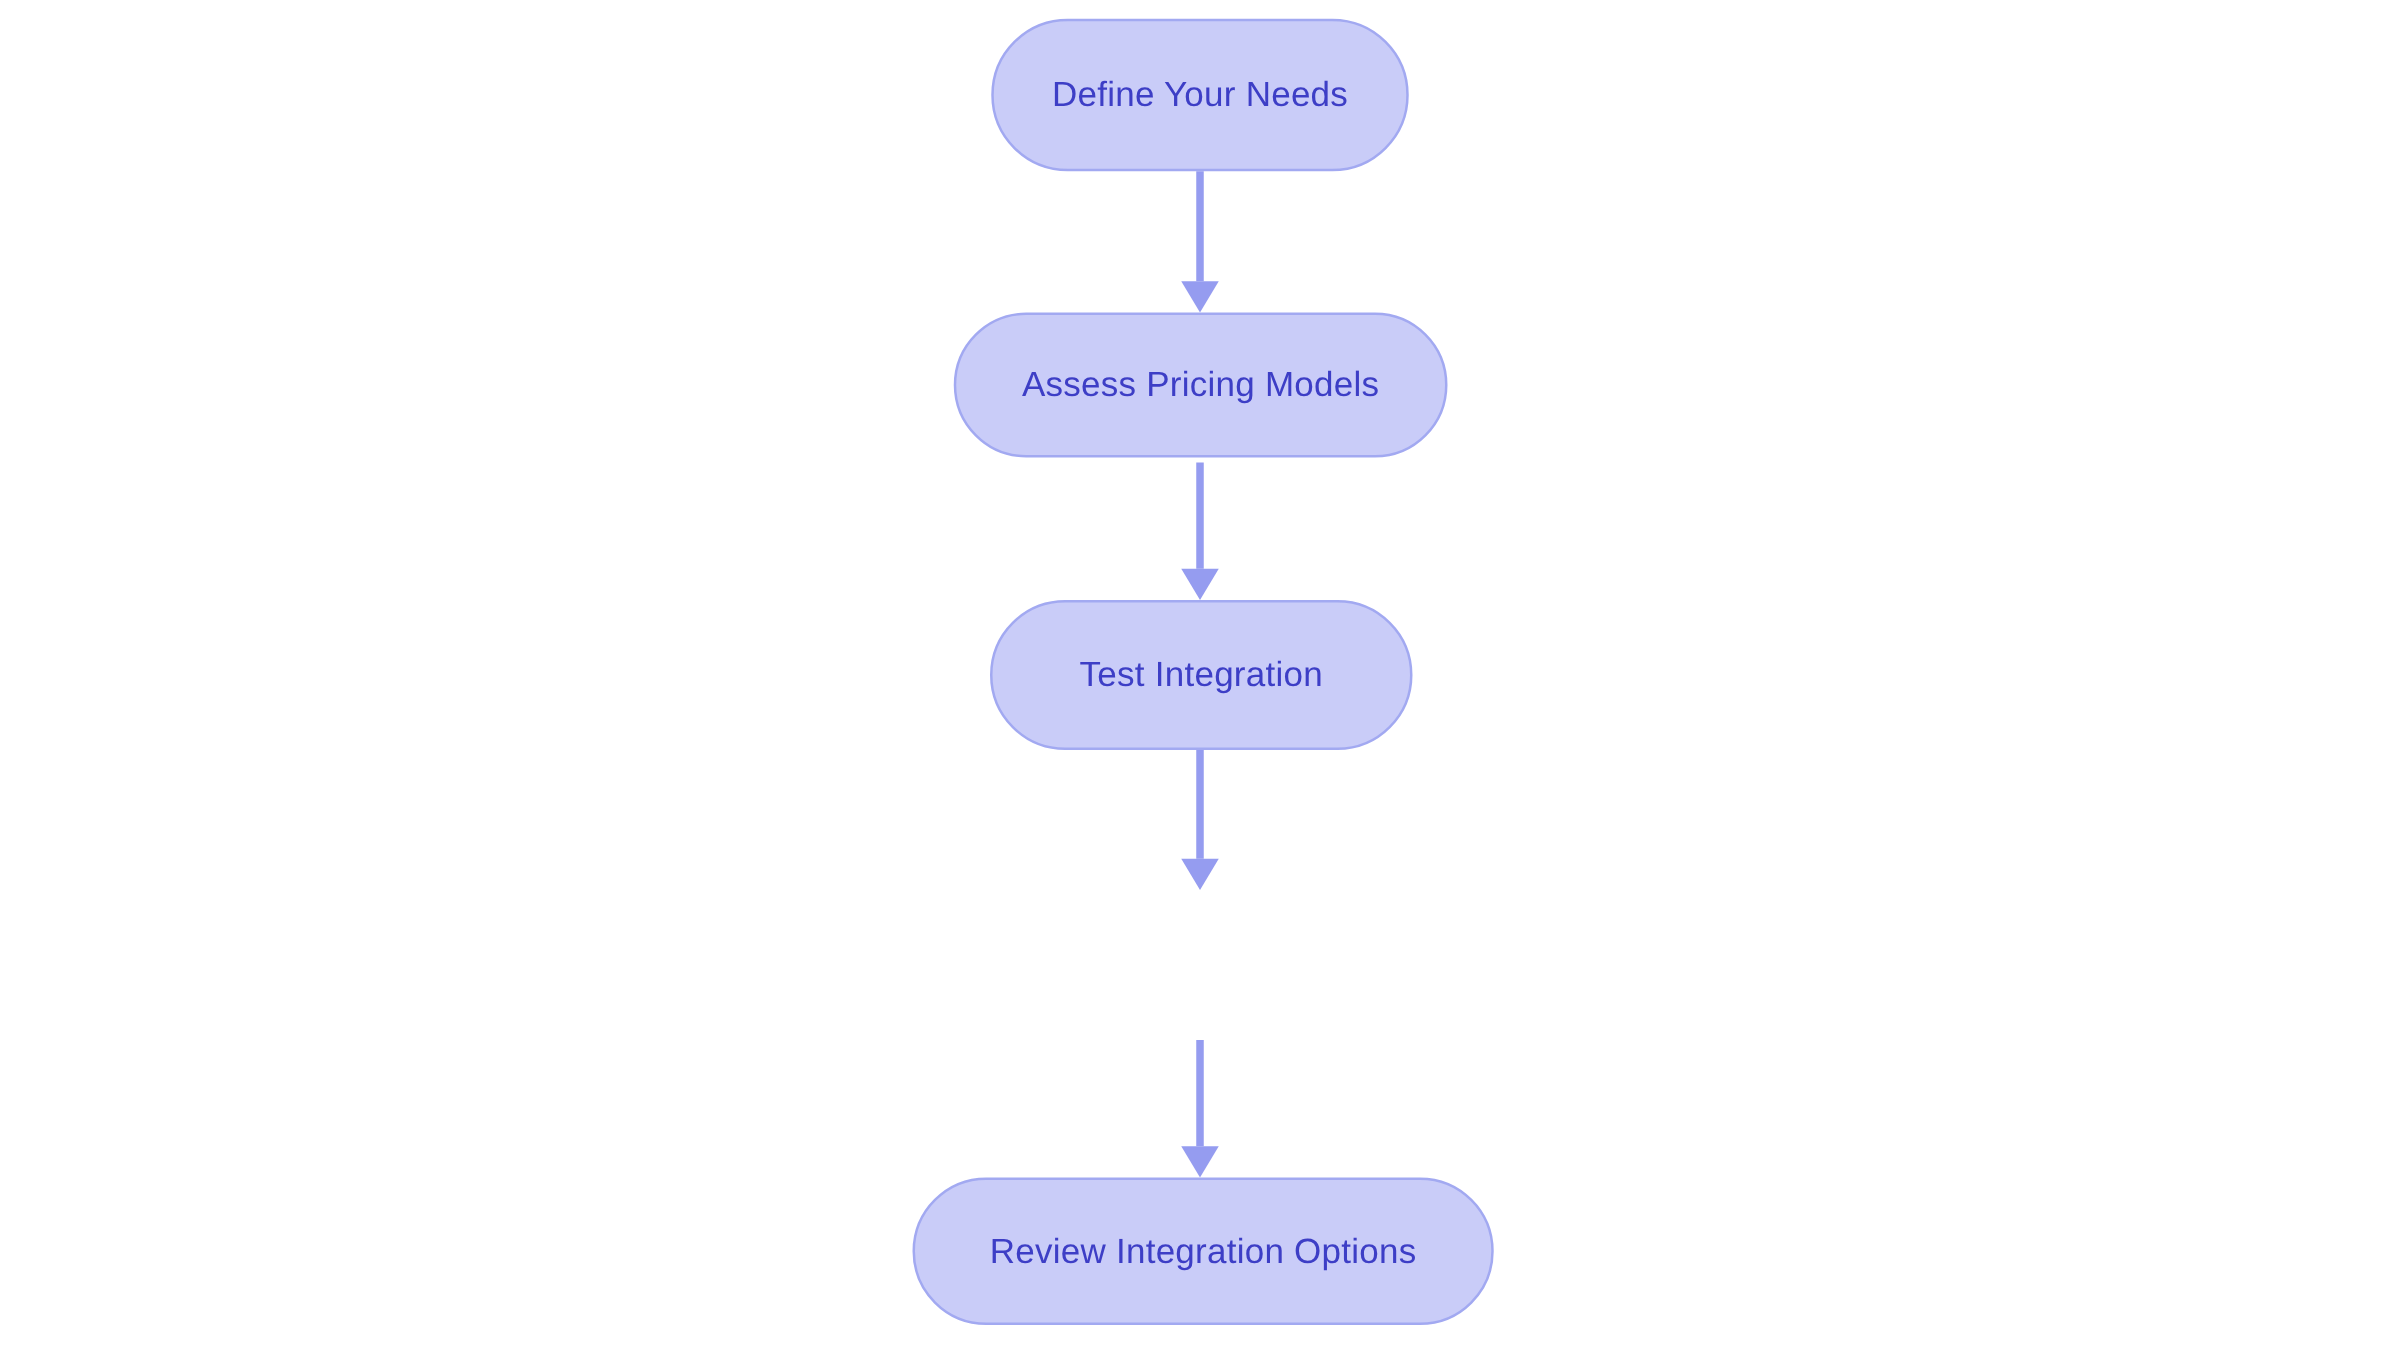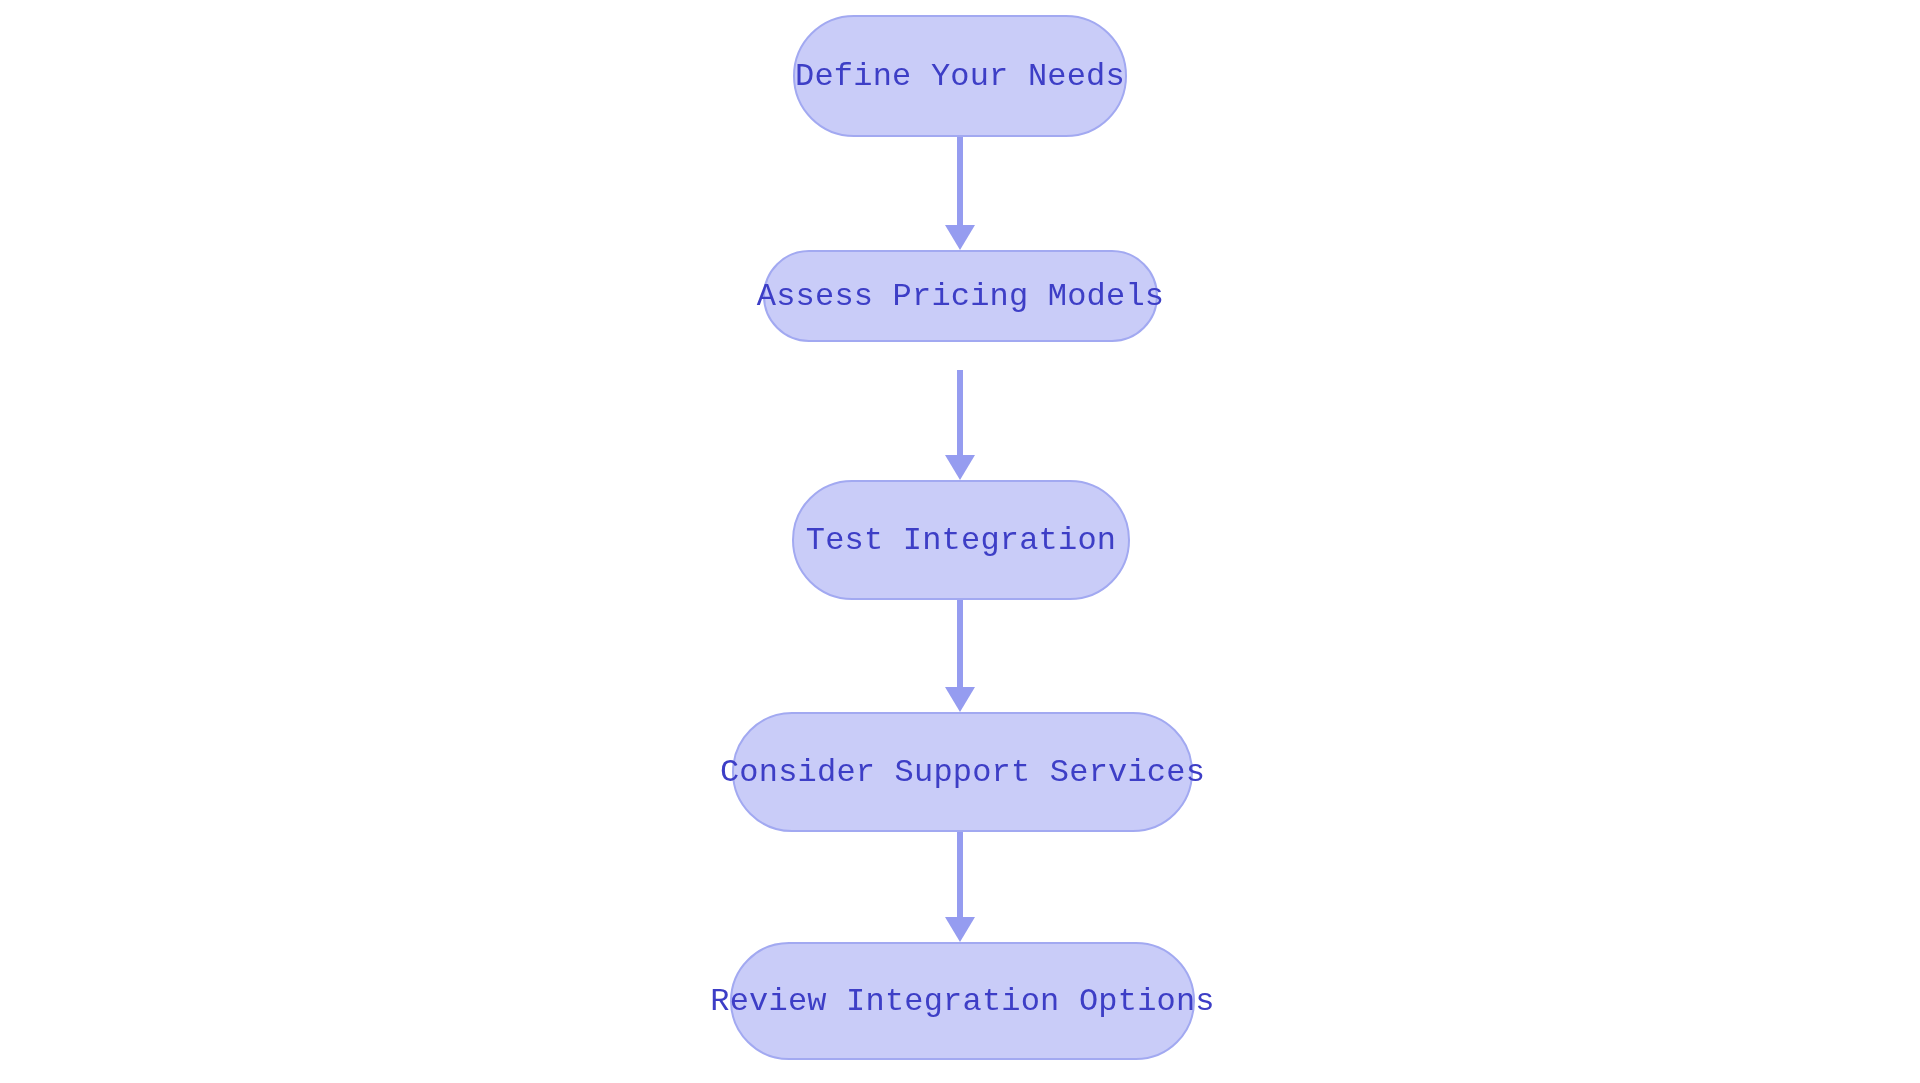--- a/index.html
+++ b/index.html
@@ -21,29 +21,28 @@
   .node {
     position: absolute;
     box-sizing: border-box;
     display: flex;
     align-items: center;
     justify-content: center;
     background: var(--node-fill, #c9ccf8);
     border: 2px solid var(--node-border, #a2a9f1);
     border-radius: 62px;
     color: var(--node-text, #3d3ec6);
-    font-size: 32px;
+    font-size: 28px;
     letter-spacing: 0.2px;
     white-space: nowrap;
     cursor: default;
-    font-family: Liberation Mono, monospace;
   }
 
   .node-1 { left: 793px; top: 15px;  width: 334px; height: 122px; }
-  .node-2 { left: 763px; top: 250px; width: 395px; height: 92px; }
+  .node-2 { left: 763px; top: 250px; width: 395px; height: 116px; }
   .node-3 { left: 792px; top: 480px; width: 338px; height: 120px; }
   .node-4 { left: 732px; top: 712px; width: 461px; height: 120px; }
   .node-5 { left: 730px; top: 942px; width: 465px; height: 118px; text-align: right; }
 
   .connector {
     position: absolute;
     left: 945px;          
     width: 30px;
     display: flex;
     flex-direction: column;
@@ -94,23 +93,20 @@
 
   <div class="node node-3">
     <span>Test Integration</span>
   </div>
 
   <div class="connector connector-3">
     <div class="line"></div>
     <div class="arrowhead"></div>
   </div>
 
-  <div class="node node-4">
-    <span>Consider Support Services</span>
-  </div>
 
   <div class="connector connector-4">
     <div class="line"></div>
     <div class="arrowhead"></div>
   </div>
 
   <div class="node node-5">
     <span>Review Integration Options</span>
   </div>
 

